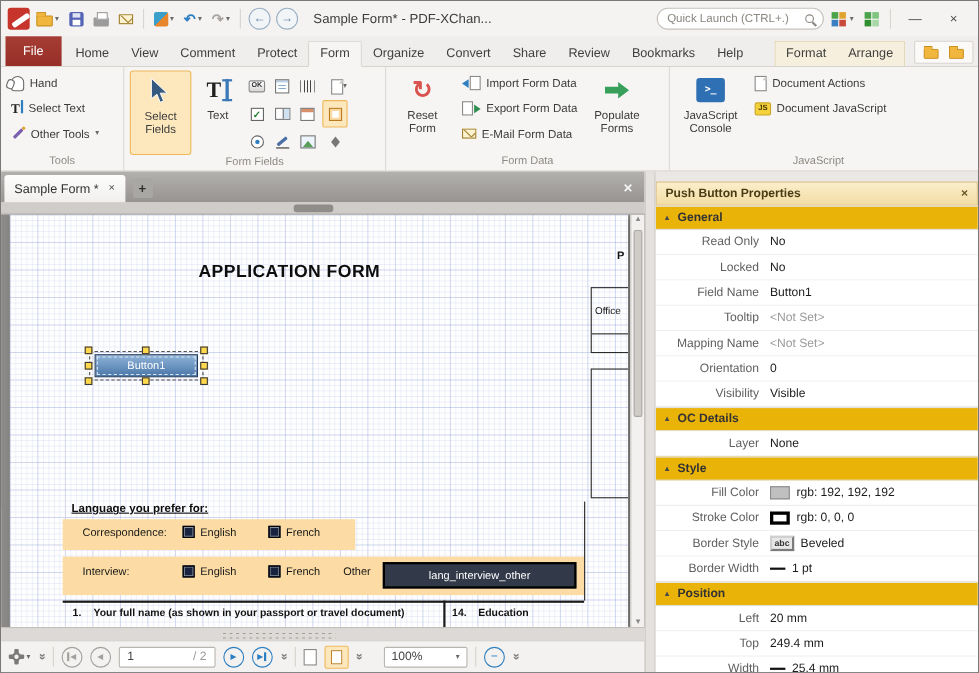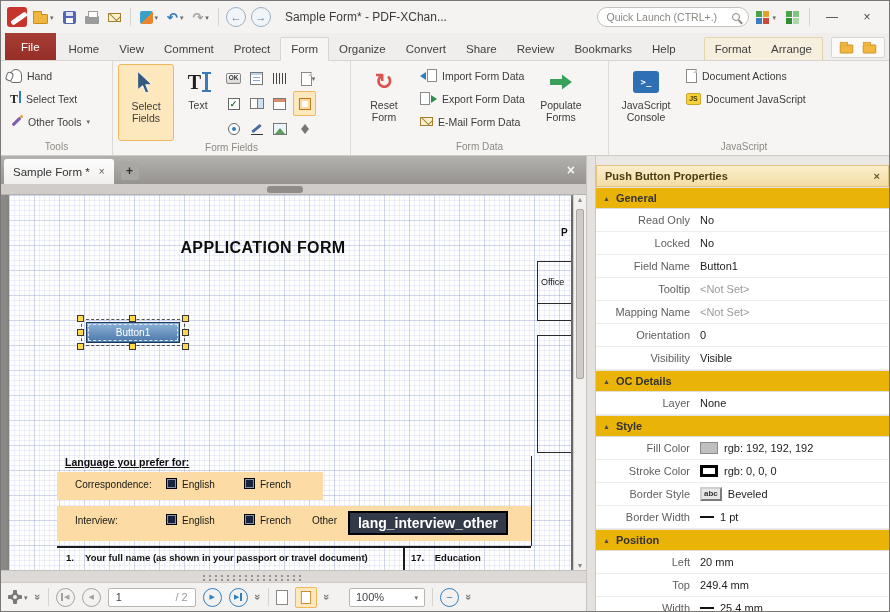--- a/index.html
+++ b/index.html
@@ -143,21 +143,21 @@
 .oband{background:var(--form-highlight,#fcdca4)}
 .b1{left:48px;top:277px;width:266px;height:28px}
 .b2{left:48px;top:311px;width:474px;height:35px}
 .ptxt{font-size:10px;color:#161616}
 .t-corr{left:66px;top:284px}.t-int{left:66px;top:320px}
 .t-eng1{left:173px;top:284px}.t-fr1{left:251px;top:284px}
 .t-eng2{left:173px;top:320px}.t-fr2{left:251px;top:320px}
 .t-other{left:303px;top:320px}
 .cbx{width:11px;height:11px;background:#17233f;border:1px solid #000;box-shadow:inset 0 0 0 1px rgba(255,255,255,.5)}
 .cb1{left:157px;top:283px}.cb2{left:235px;top:283px}.cb3{left:157px;top:319px}.cb4{left:235px;top:319px}
-.fld-other{left:339px;top:316px;width:160px;height:24px;border:2px solid #000;background:#323949;color:#fff;font-size:14px;font-weight:bold;display:flex;align-items:center;justify-content:center}
+.fld-other{left:339px;top:316px;width:176px;height:24px;border:2px solid #000;background:#323949;color:#fff;font-size:10px;font-weight:normal;display:flex;align-items:center;justify-content:center}
 .vline-right{left:522px;top:261px;height:90px;border-left:1.5px solid #222}
 .hrule{left:48px;top:351px;width:474px;border-top:2px solid #1a1a1a}
 .vline-mid{left:394px;top:351px;height:26px;border-left:2px solid #1a1a1a}
 .fq{font-size:9.5px;font-weight:bold;color:#111}
 .f-q1n{left:57px;top:357px}.f-q1t{left:76px;top:357px}.f-q12{left:402px;top:357px;white-space:pre}
 .vscroll{position:absolute;right:0;top:0;bottom:0;width:13px;background:#f2f1ef;border-left:1px solid #d0cdc9;display:flex;flex-direction:column;align-items:center;justify-content:space-between;padding:1px 0;font-size:7px;color:#8a8784}
 .vthumb{position:absolute;left:2px;right:2px;top:14px;height:170px;background:#cfccc8;border:1px solid #aaa7a3;border-radius:2px}
 
 
 .statusbar{height:29px;flex:0 0 29px;background:#f4f2f0;border-top:1px solid #cfccc8;display:flex;align-items:center;padding:0 7px;gap:7px;font-size:11px;color:#444}
@@ -478,21 +478,21 @@
           <span class="cbx cb4"></span>
           <span class="ptxt t-fr2">French</span>
           <span class="ptxt t-other">Other</span>
           <div class="fld-other">lang_interview_other</div>
 
           <div class="vline-right"></div>
           <div class="hrule"></div>
           <div class="vline-mid"></div>
           <span class="fq f-q1n">1.</span>
           <span class="fq f-q1t">Your full name (as shown in your passport or travel document)</span>
-          <span class="fq f-q12">17.    Education</span>
+          <span class="fq f-q12">14.    Education</span>
         </div>
 
         <div class="vscroll">
           <span>▲</span>
           <div class="vthumb"></div>
           <span>▼</span>
         </div>
       </div>
 
       <div class="bottomstrip">

